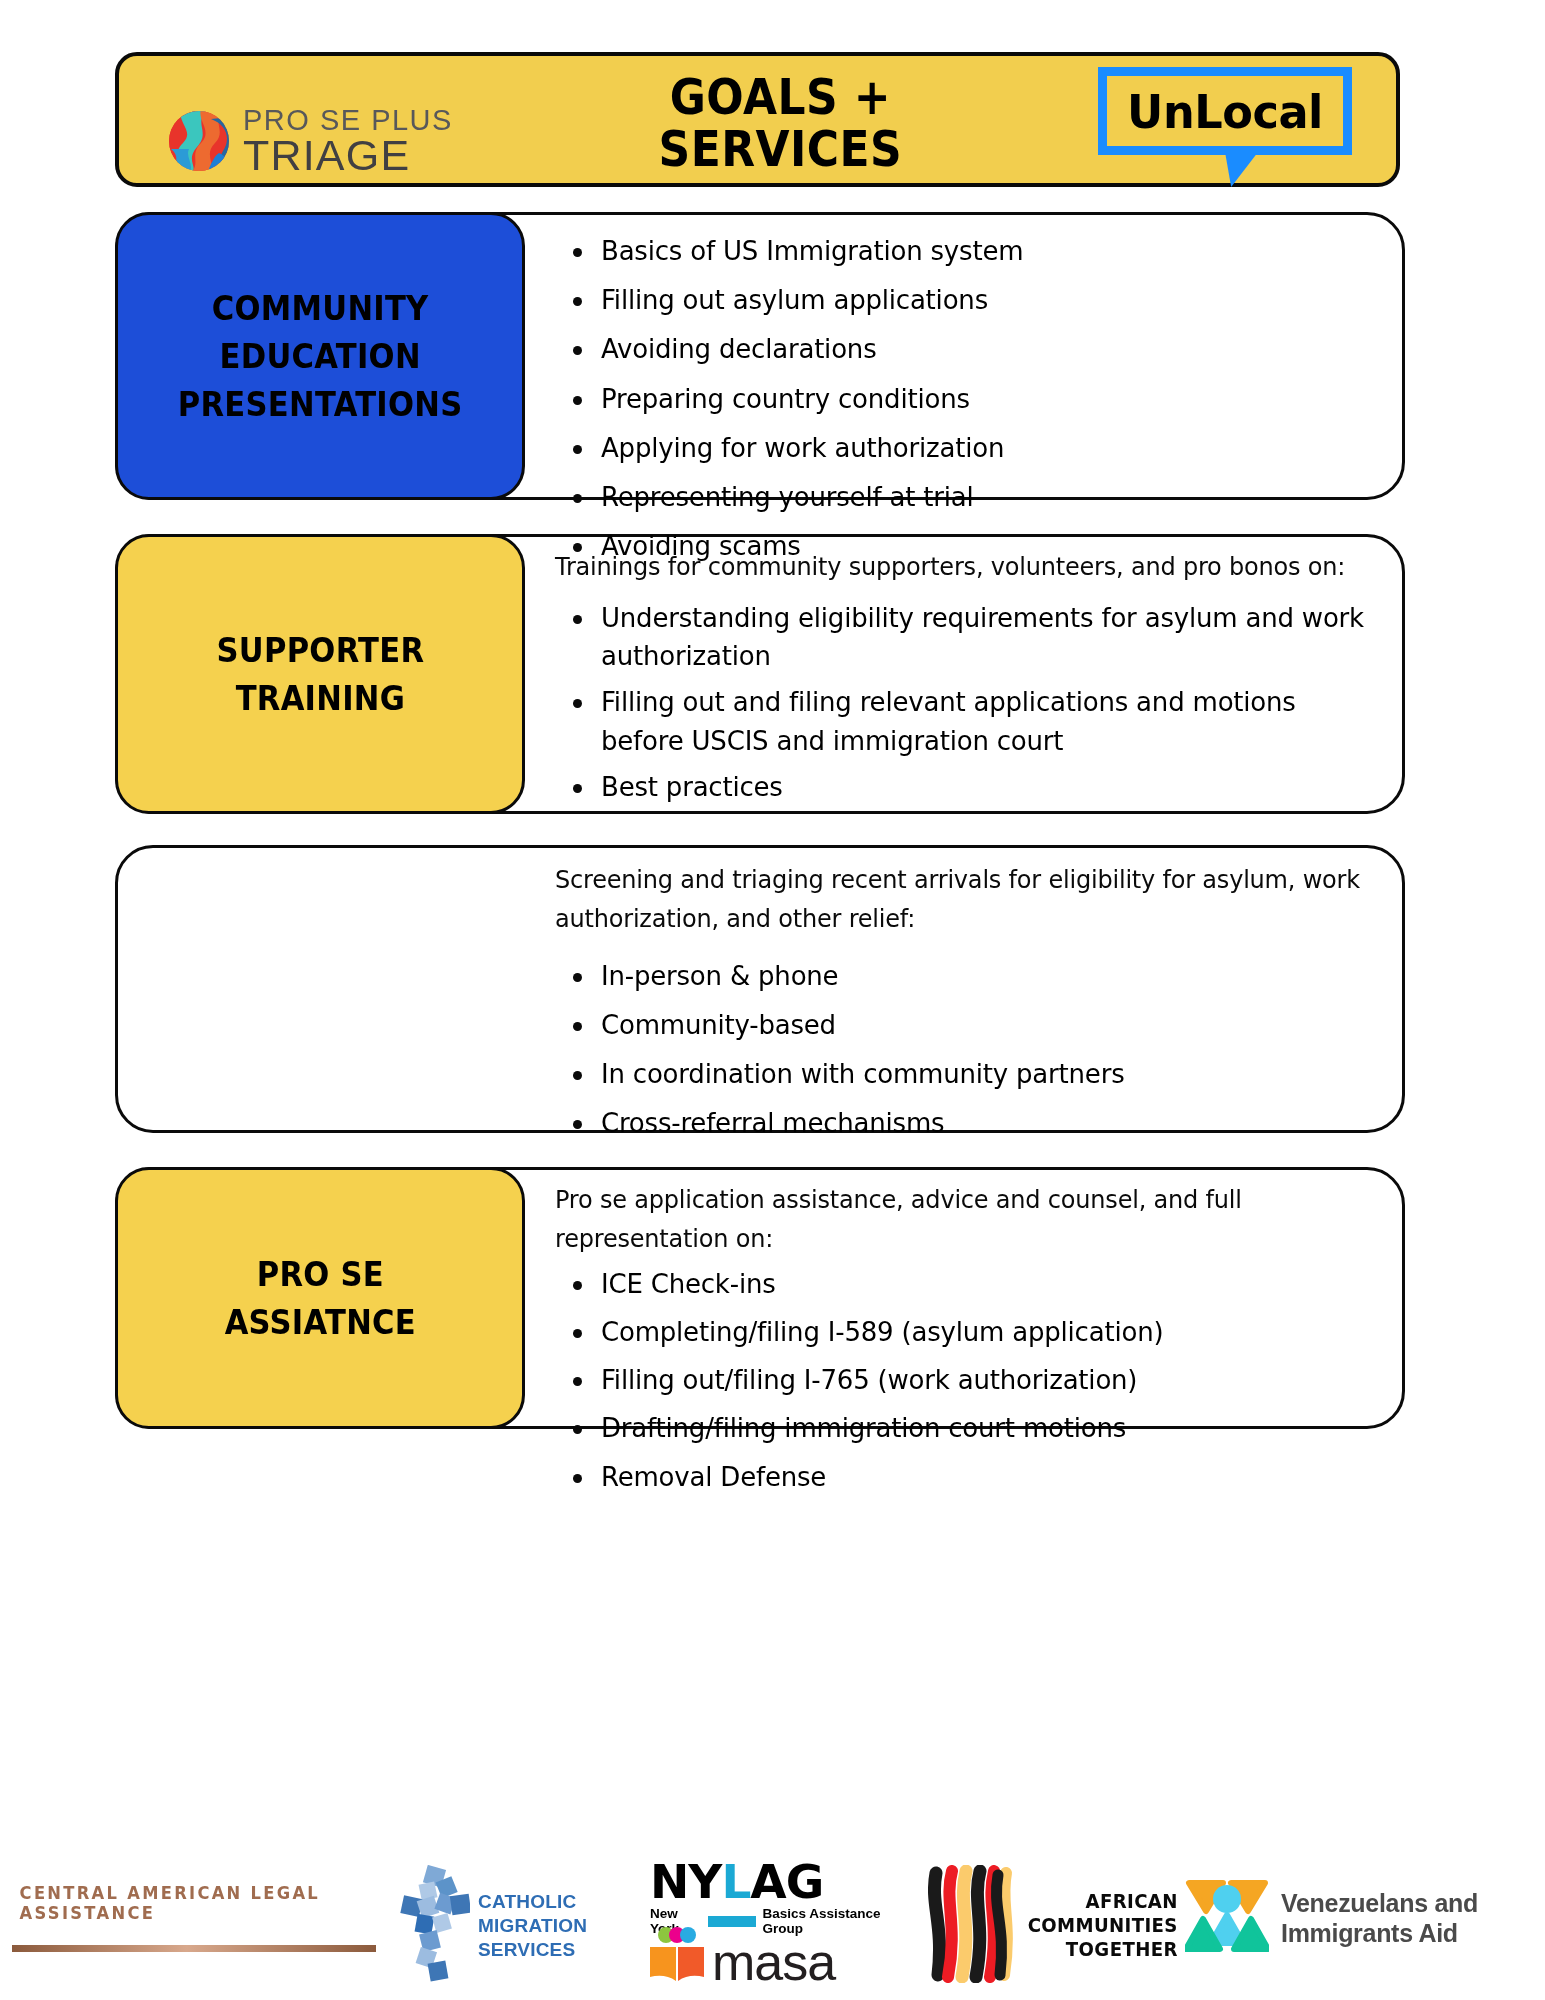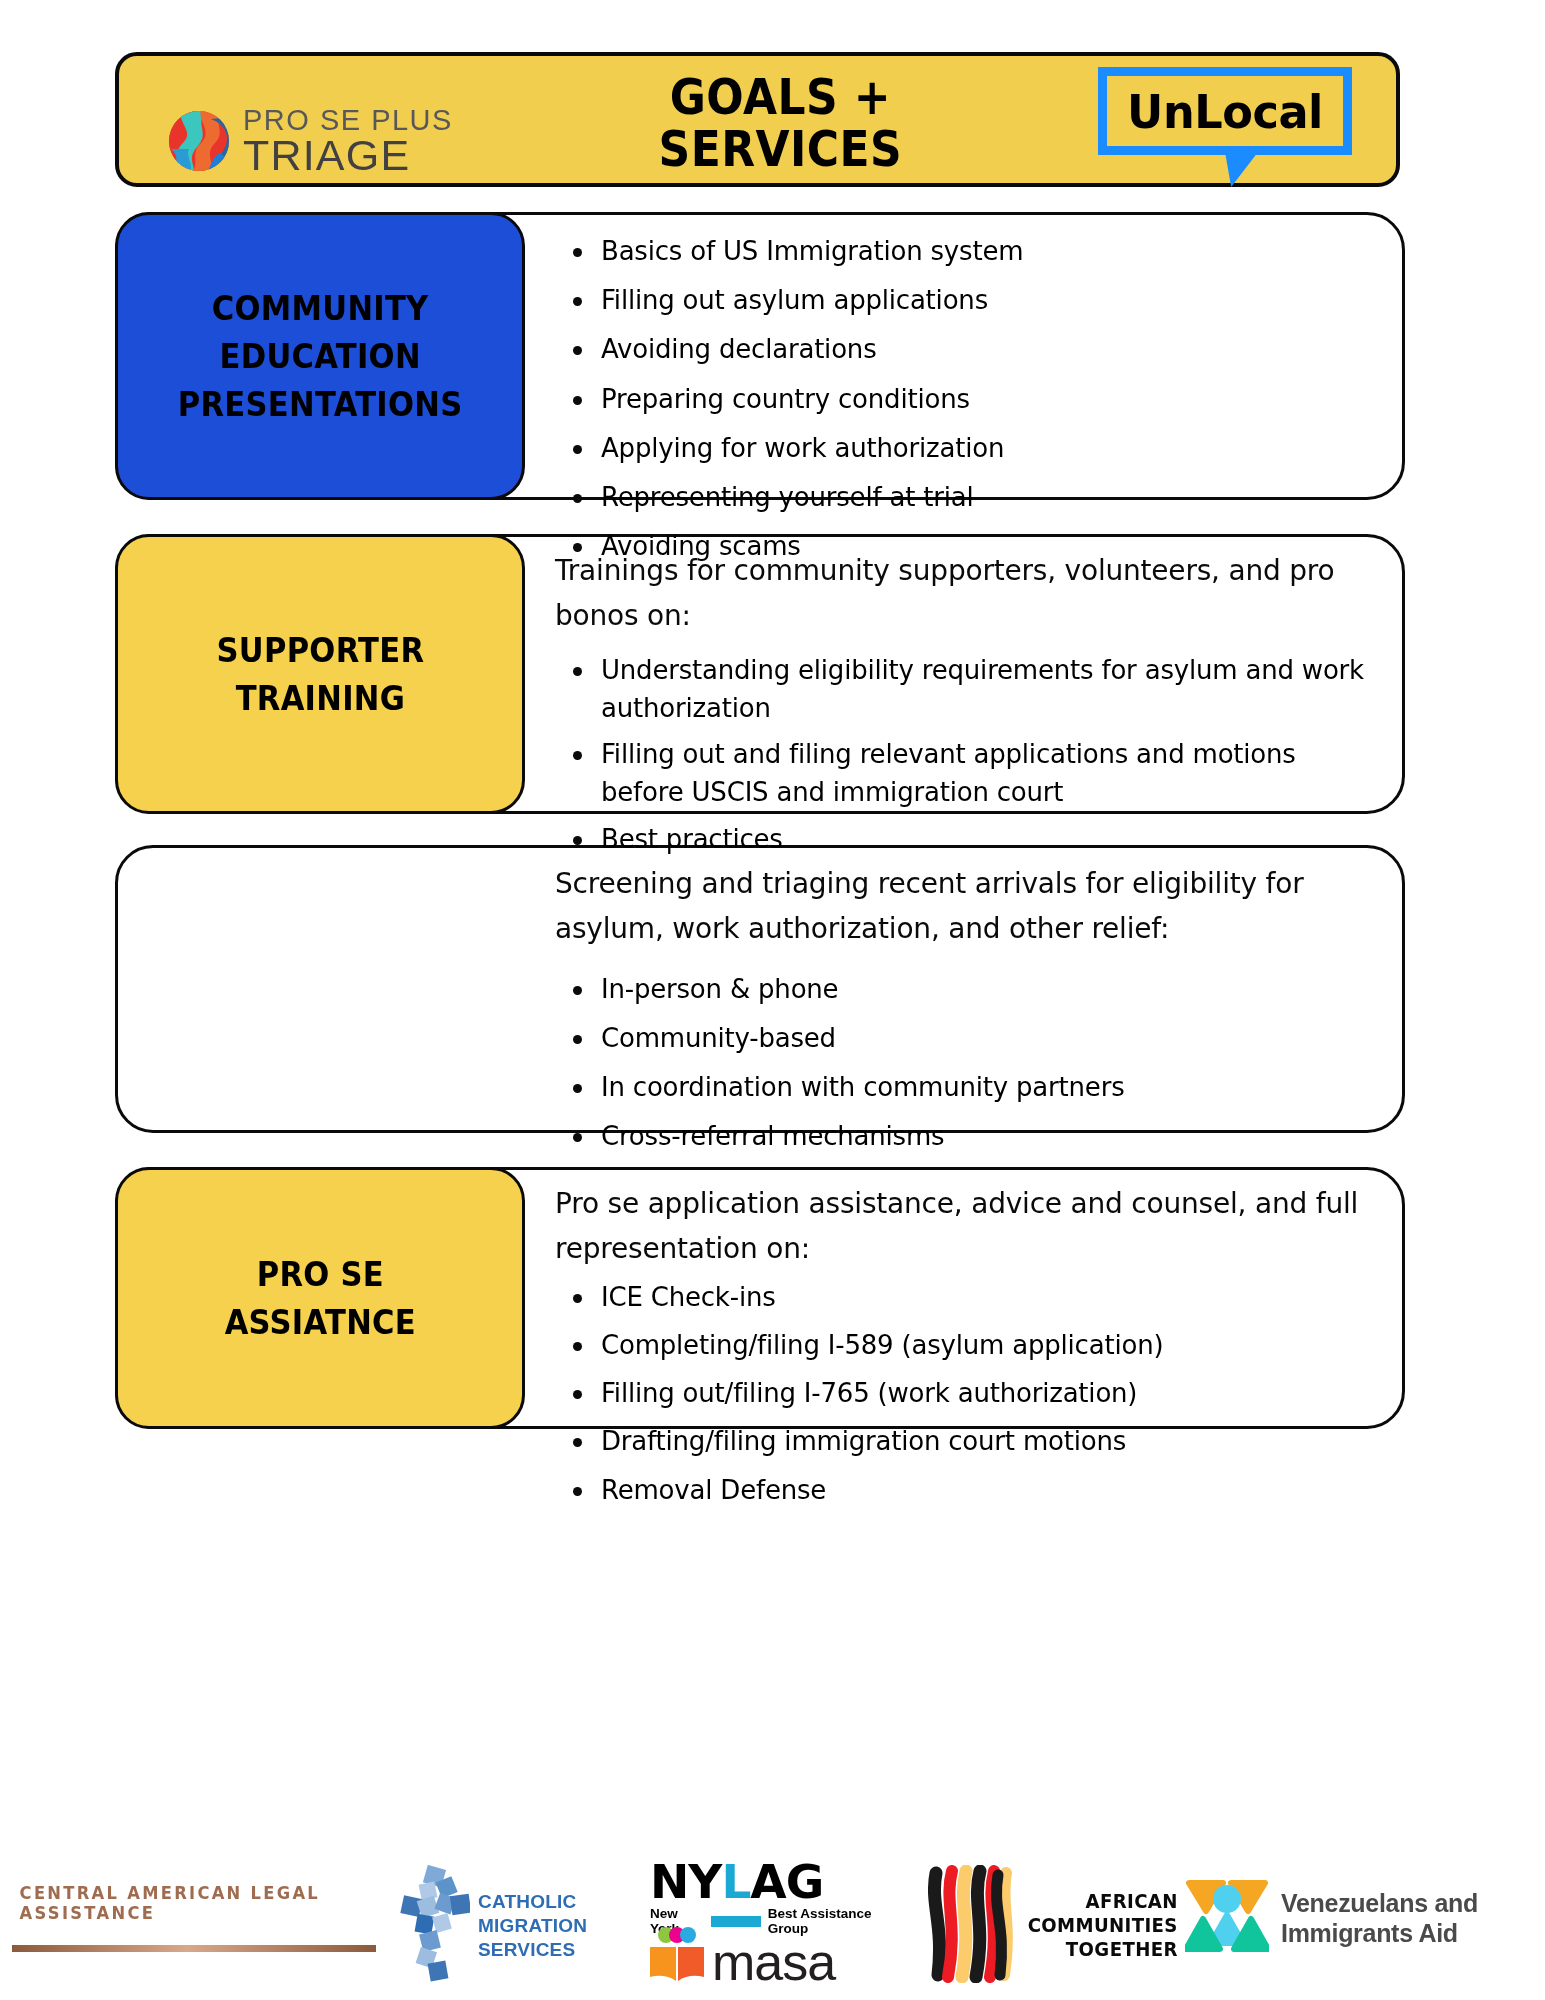--- a/index.html
+++ b/index.html
@@ -146,21 +146,21 @@
   }
   .content {
     position: absolute;
     left: 440px;
     right: 22px;
     top: 0;
     z-index: 1;
   }
   .intro {
     font-family: "DejaVu Sans", sans-serif;
-    font-size: 28px;
+    font-size: 24px;
     font-weight: 400;
     line-height: 1.62;
     color: #0a0a0a;
     letter-spacing: -0.2px;
   }
   ul.blist {
     list-style: none;
     margin: 0;
     padding: 0;
   }
@@ -456,21 +456,21 @@
 
     <div class="flogo" id="nylag">
       <div class="nylag-top">
         <span>NY</span>
         <span class="nylag-L">L</span>
         <span>AG</span>
       </div>
       <div class="nylag-bot">
         <span>New York</span>
         <span class="nylag-bar"></span>
-        <span>Best Assistance Group</span>
+        <span>Basics Assistance Group</span>
       </div>
     </div>
 
     <div class="flogo" id="masa">
       <span class="masa-book">
         <svg width="60" height="56" viewBox="0 0 60 56">
           <circle cx="18" cy="8" r="8" fill="#8DC63F"></circle>
           <circle cx="29" cy="8" r="8" fill="#EC008C"></circle>
           <circle cx="40" cy="8" r="8" fill="#29ABE2"></circle>
           <path d="M2 20 H28 V54 C20 48 10 48 2 50 Z" fill="#F7941E"></path>

